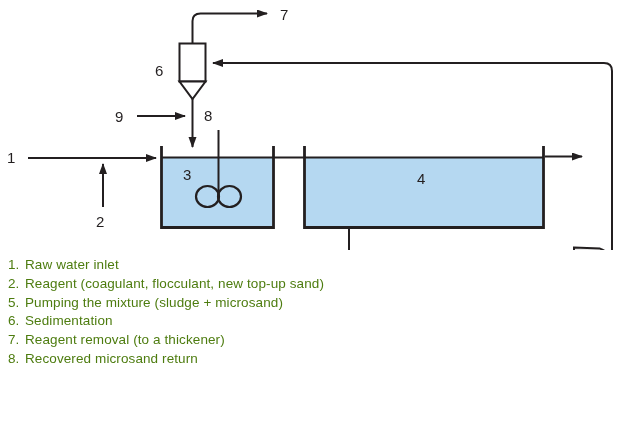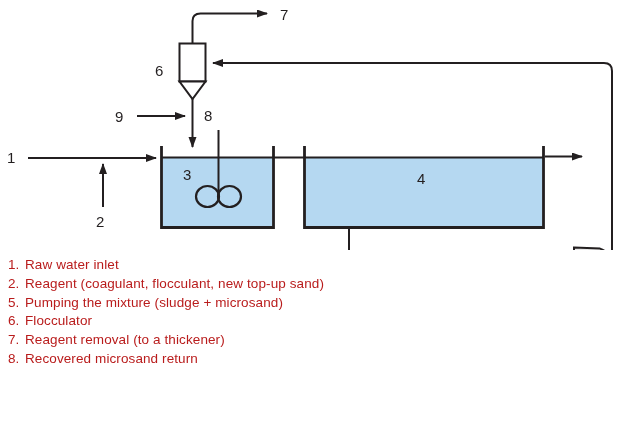--- a/index.html
+++ b/index.html
@@ -13,21 +13,21 @@
   svg.diagram{position:absolute;left:0;top:0;display:block;}
   svg.diagram text{
     font-family:"Liberation Sans",sans-serif;
     font-size:15px;
     fill:#231f20;
   }
   .legend{
     position:absolute;
     left:8px;top:256px;
     width:560px;
-    color:#b91c1c;
+    color:#4d7c0f;
     font:400 13.5px/18.8px "Liberation Sans",sans-serif;
     letter-spacing:0.1px;
   }
   .legend-row{white-space:nowrap;}
   .legend-row .num{display:inline-block;min-width:17px;}
 </style>
 </head>
 <body>
 
 <div class="canvas">
@@ -85,18 +85,18 @@
     <text x="155" y="76">6</text>
     <text x="280" y="20">7</text>
     <text x="204" y="121">8</text>
     <text x="115" y="122">9</text>
   </svg>
 
   <div class="legend">
     <div class="legend-row"><span class="num">1.</span><span class="txt">Raw water inlet</span></div>
     <div class="legend-row"><span class="num">2.</span><span class="txt">Reagent (coagulant, flocculant, new top-up sand)</span></div>
     <div class="legend-row"><span class="num">5.</span><span class="txt">Pumping the mixture (sludge + microsand)</span></div>
-    <div class="legend-row"><span class="num">6.</span><span class="txt">Flocculator</span></div>
+    <div class="legend-row"><span class="num">6.</span><span class="txt">Sedimentation</span></div>
     <div class="legend-row"><span class="num">7.</span><span class="txt">Reagent removal (to a thickener)</span></div>
     <div class="legend-row"><span class="num">8.</span><span class="txt">Recovered microsand return</span></div>
   </div>
 
 </div>
 
 </body></html>

